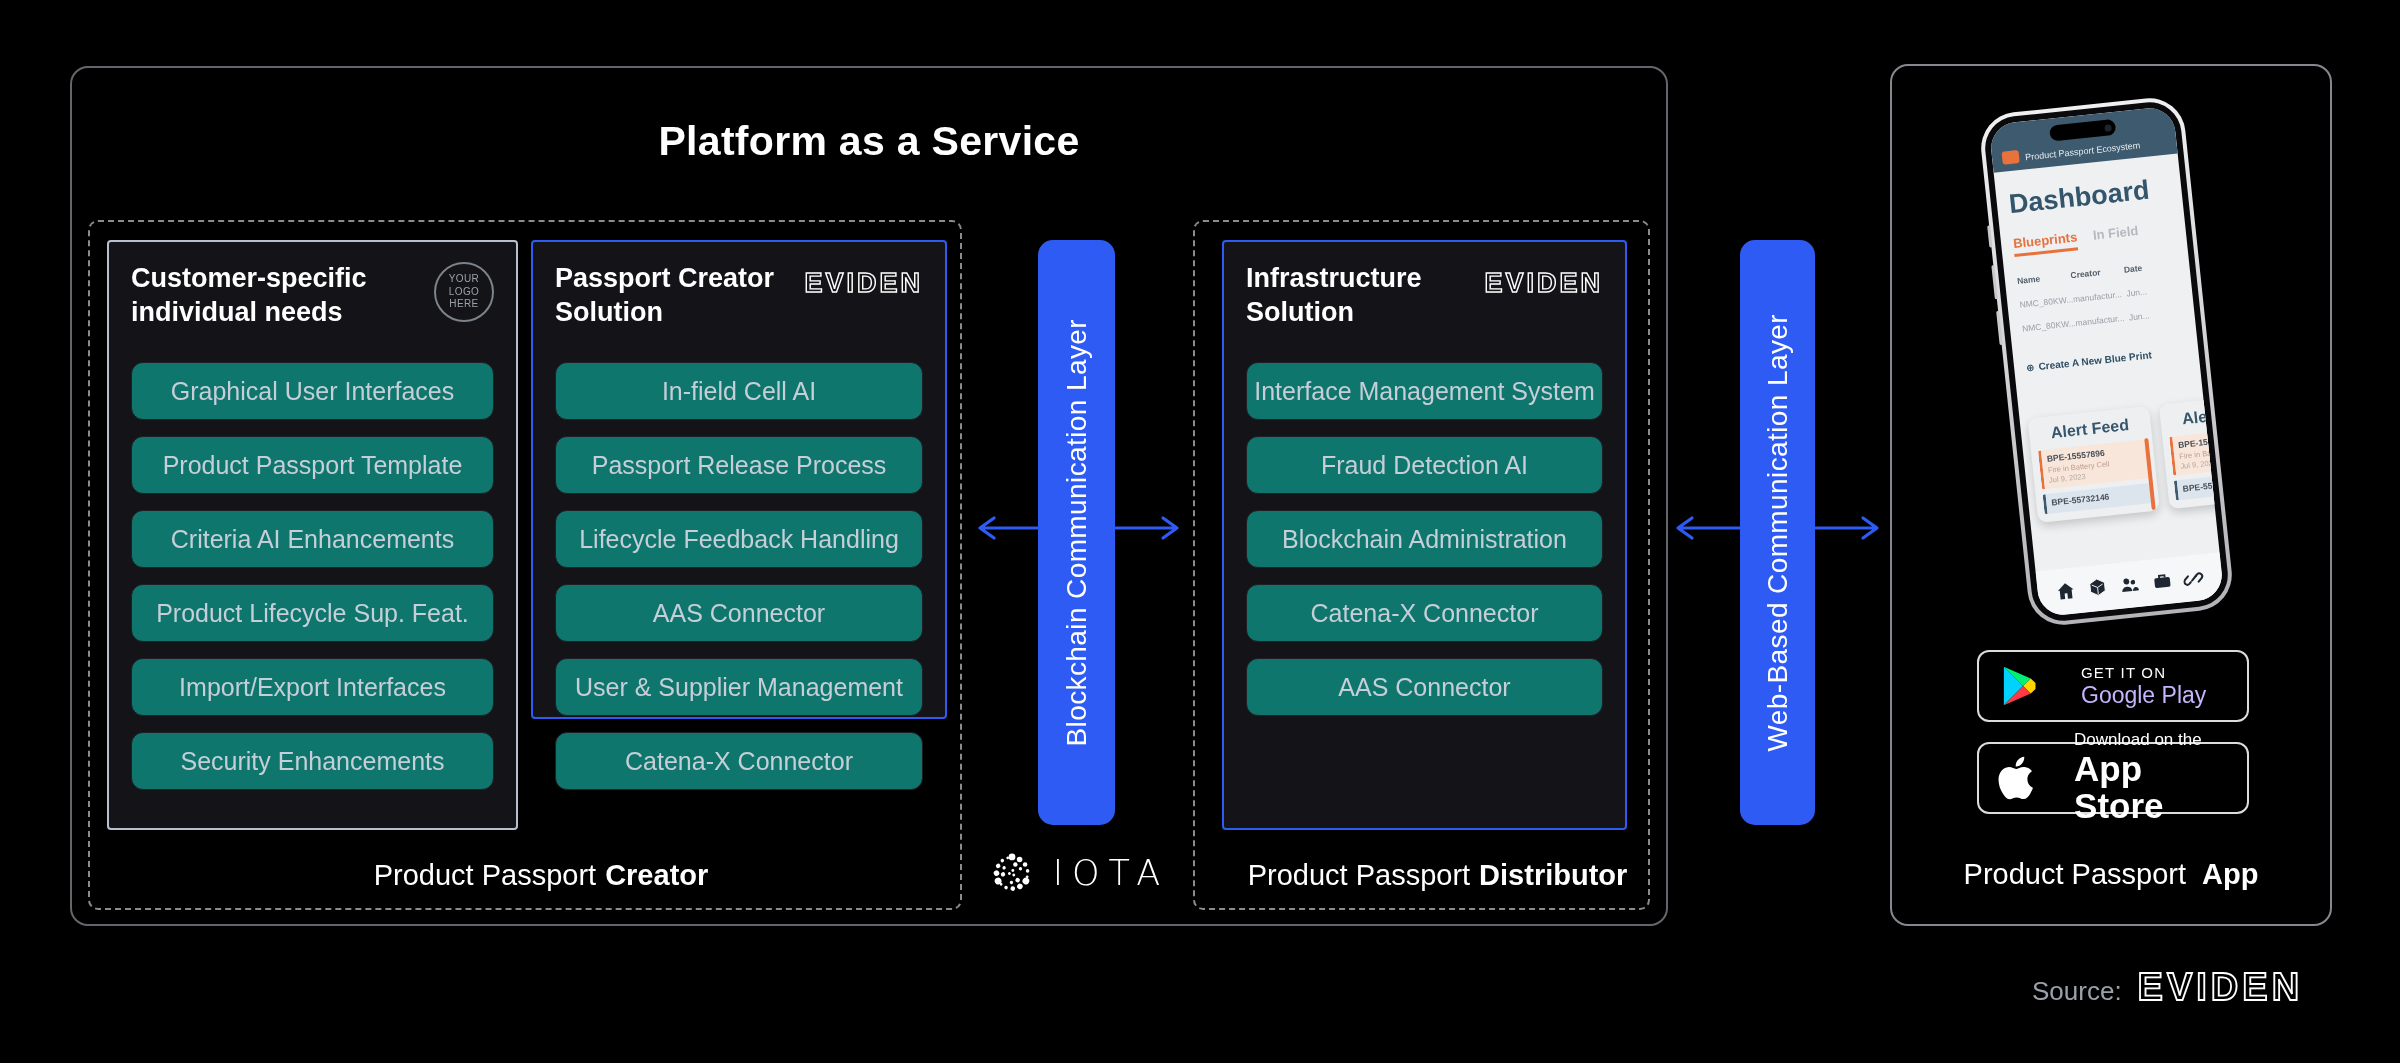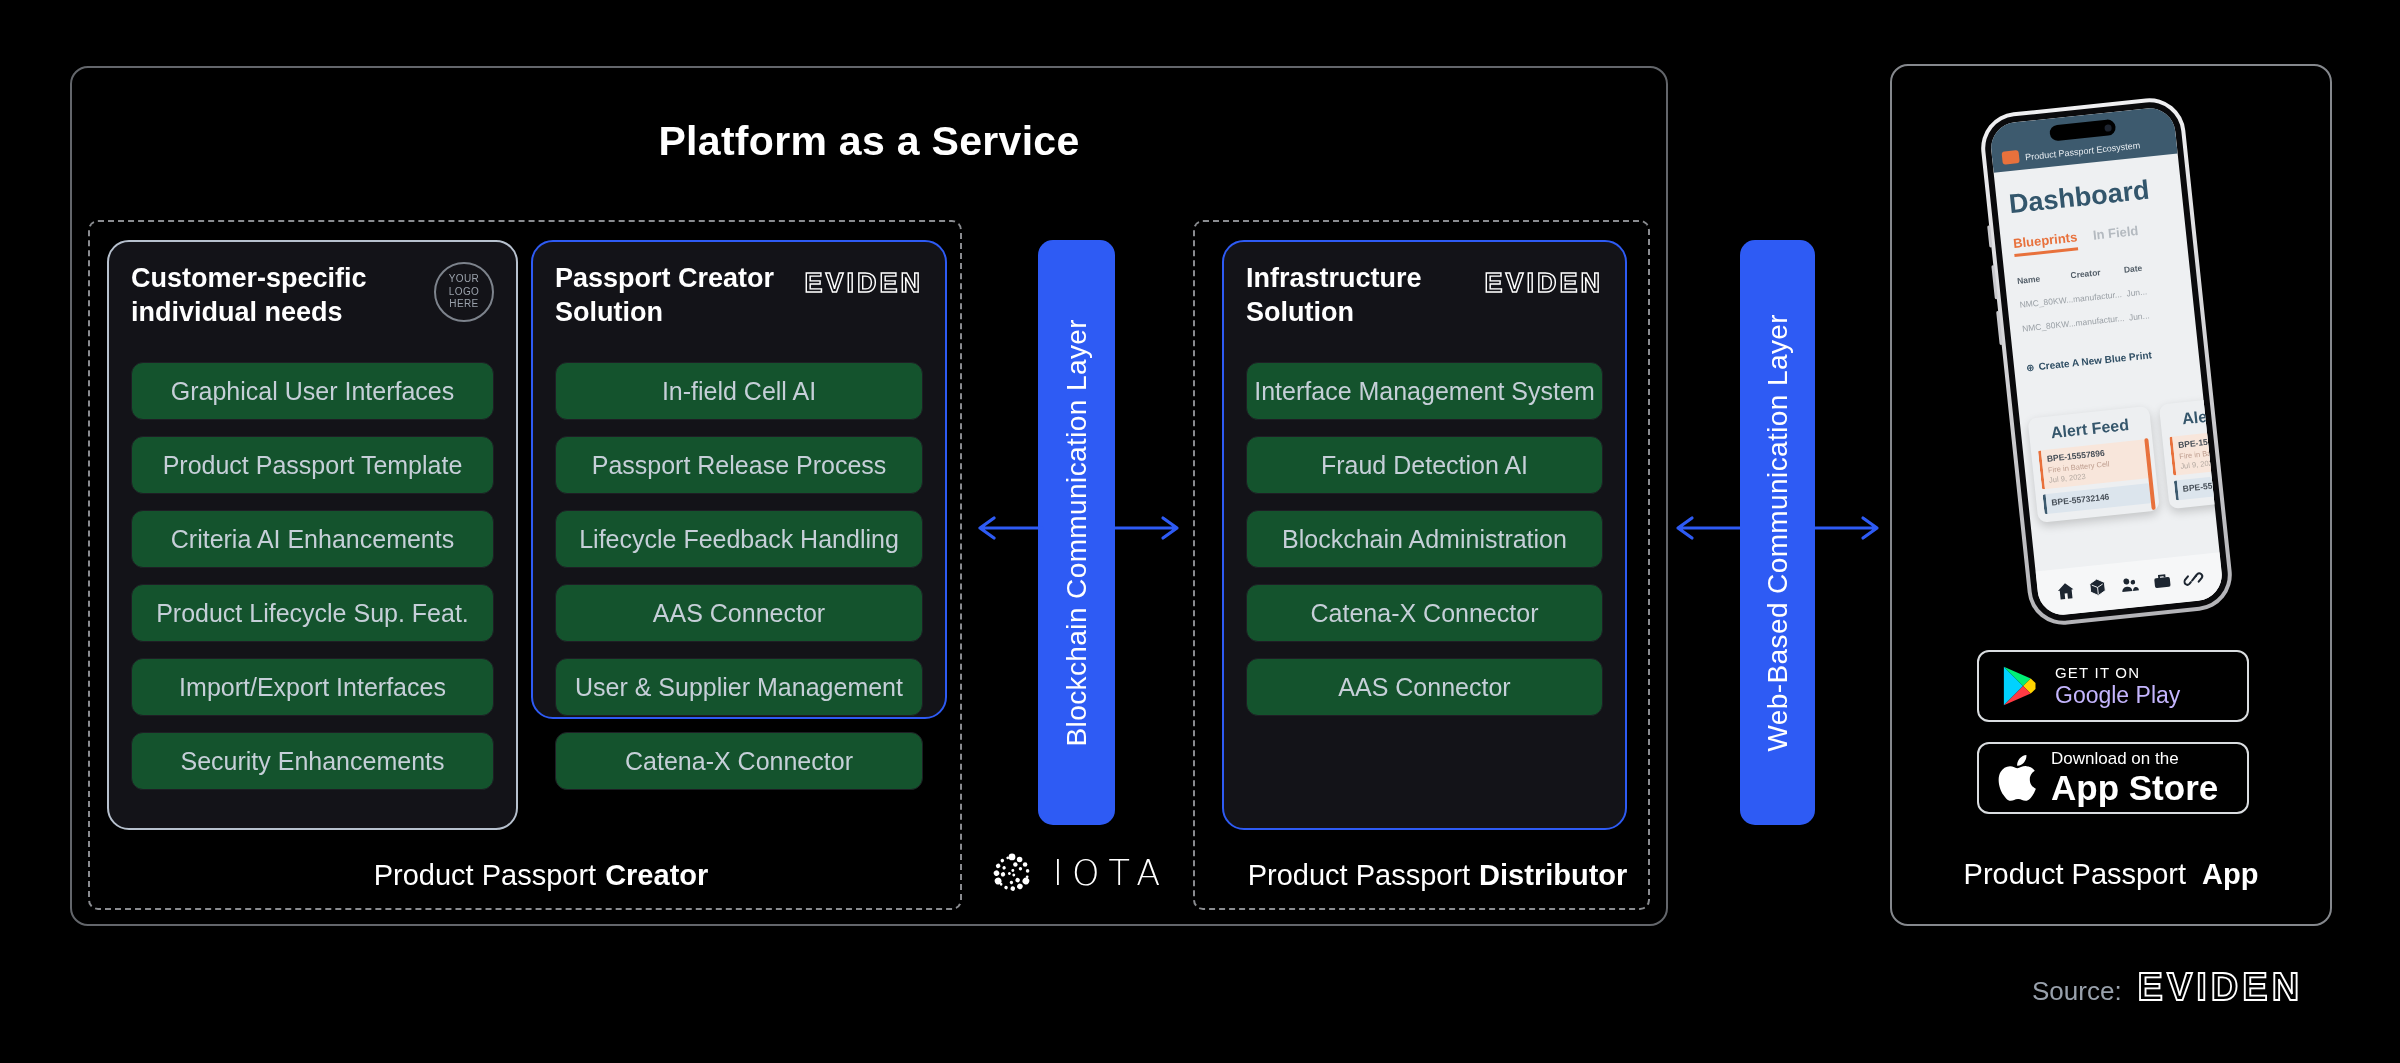--- a/index.html
+++ b/index.html
@@ -13,38 +13,38 @@
   .main-title{left:70px;top:118px;width:1598px;text-align:center;font-size:41px;font-weight:700;color:#fff;letter-spacing:.3px;}
 
   
   .dashed{border:2px dashed #8a8c90;border-radius:10px;}
   .dashed-creator{left:88px;top:220px;width:874px;height:690px;}
   .dashed-distrib{left:1193px;top:220px;width:457px;height:690px;}
   .group-label{position:absolute;bottom:16px;left:16px;width:100%;text-align:center;font-size:29px;color:#fff;font-weight:400;}
   .group-label b{font-weight:700;margin-left:9px;}
 
   
-  .panel{border-radius:22px;background:#131318;padding:20px 22px;}
+  .panel{border-radius:4px;background:#131318;padding:20px 22px;}
   .panel-light{border:2px solid #b7c1ce;}
   .panel-blue{border:2px solid #2e5bf4;}
   .panel-customer{left:107px;top:240px;width:411px;height:590px;}
   .panel-creator{left:531px;top:240px;width:416px;height:479px;}
   .panel-infra{left:1222px;top:240px;width:405px;height:590px;}
   .panel-head{display:flex;justify-content:space-between;align-items:flex-start;height:84px;}
   .panel-title{font-size:27px;font-weight:600;line-height:1.25;color:#fff;max-width:262px;}
   .logo-circle{width:60px;height:60px;border:2px solid #7d838c;border-radius:50%;display:flex;align-items:center;justify-content:center;
                text-align:center;font-size:10px;line-height:1.25;color:#9aa1ab;letter-spacing:.4px;flex:0 0 auto;
                width:60px;padding:4px;word-spacing:100vw;}
   .eviden{font-weight:700;letter-spacing:3px;color:#fff;}
   @supports (-webkit-text-stroke: 1px #fff){
     .eviden{color:transparent;-webkit-text-stroke:1.4px #fff;}
   }
   .eviden-panel{font-size:27px;margin-top:6px;}
   .items{margin-top:16px;display:flex;flex-direction:column;gap:16px;}
-  .item{height:58px;border-radius:12px;background:#14532d;border:1px solid #1e1e24;
+  .item{height:58px;border-radius:12px;background:#0f766e;border:1px solid #1e1e24;
         display:flex;align-items:center;justify-content:center;font-size:25px;color:#c6cfd8;}
 
   
   .layer-bar{background:#2e5bf4;border-radius:15px;display:flex;align-items:center;justify-content:center;}
   .bar1{left:1038px;top:240px;width:77px;height:585px;}
   .bar2{left:1740px;top:240px;width:75px;height:585px;}
   .vtext{writing-mode:vertical-rl;transform:rotate(180deg);font-size:28px;font-weight:500;color:#fff;letter-spacing:.4px;white-space:nowrap;}
 
   .arrow{position:absolute;width:78px;height:26px;}
   .arrow path{stroke:#2e5bf4;stroke-width:3.2;fill:none;stroke-linecap:round;stroke-linejoin:round;}
@@ -92,21 +92,21 @@
   .alert-scroll{position:absolute;right:4px;top:32px;width:4px;height:72px;background:#e8713c;border-radius:2px;}
   .phone-nav{position:absolute;bottom:0;left:0;width:100%;height:46px;background:rgba(246,247,248,.97);
              display:flex;align-items:center;justify-content:space-around;padding:0 12px;z-index:6;}
   .phone-nav svg{width:22px;height:22px;}
 
   
   .badge{position:absolute;left:85px;width:272px;height:72px;background:#000;border:2px solid #dadde0;border-radius:12px;
          display:flex;align-items:center;gap:14px;padding:0 18px;cursor:pointer;}
   .badge-gp{top:584px;}
   .badge-as{top:676px;}
-  .badge-text{display:flex;flex-direction:column;justify-content:flex-end;line-height:1.05;}
+  .badge-text{display:flex;flex-direction:column;justify-content:flex-end;line-height:1.05;margin-left:26px;}
   .gp-tag{font-size:15px;letter-spacing:1.2px;color:#fff;}
   .gp-store{font-size:23px;font-weight:500;color:#c4b5fd;margin-top:3px;}
   .as-tag{font-size:17px;color:#fff;}
   .as-store{font-size:35px;font-weight:600;color:#fff;margin-top:2px;}
 
   
   .source{left:2032px;top:966px;display:flex;align-items:baseline;gap:16px;}
   .source-label{font-size:26px;color:#99a1ac;}
   .eviden-source{font-size:38px;letter-spacing:4px;}
   @supports (-webkit-text-stroke: 1px #fff){

